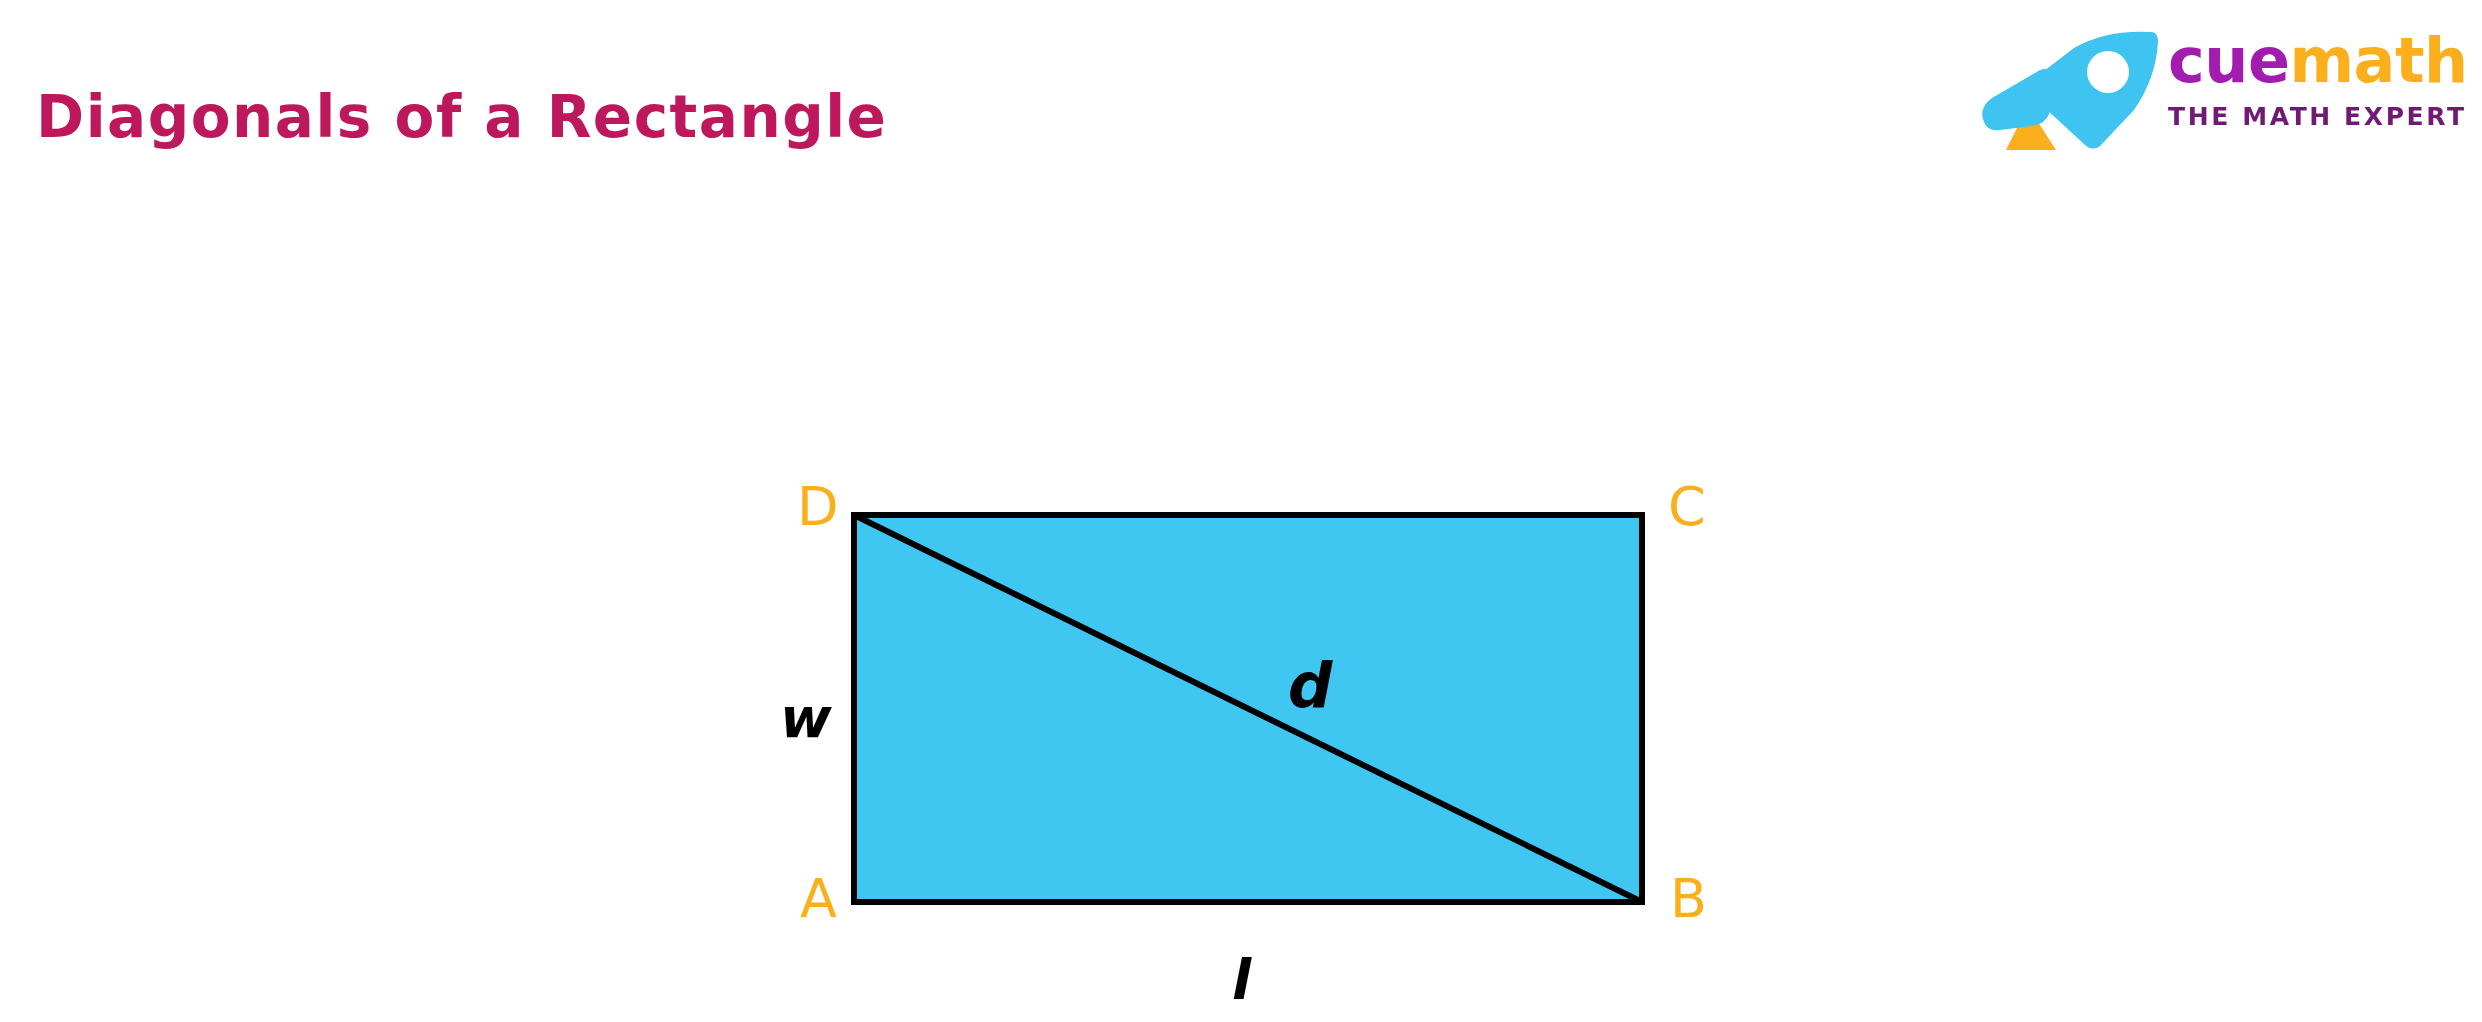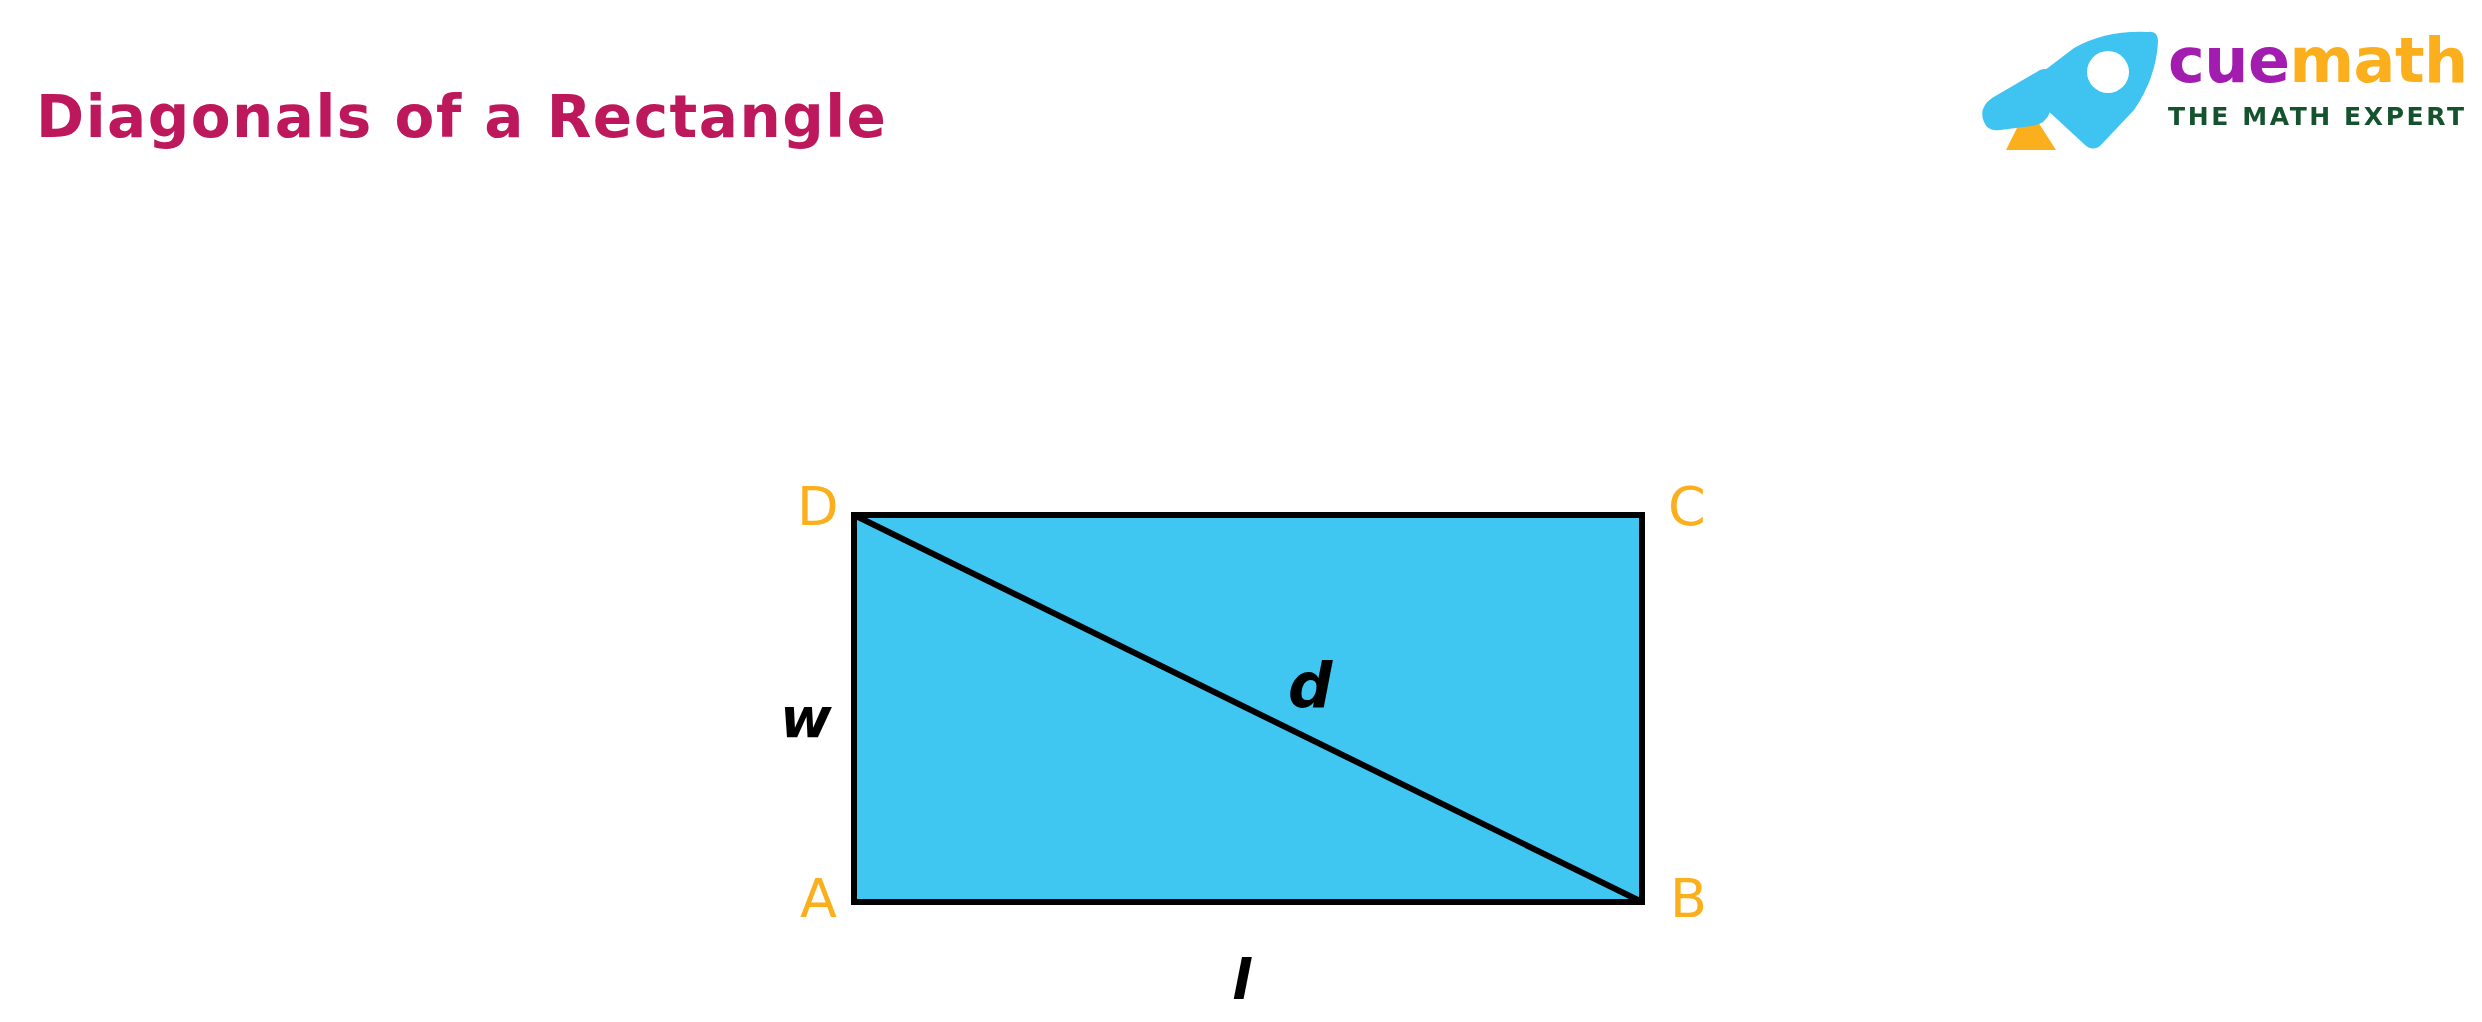--- a/index.html
+++ b/index.html
@@ -59,21 +59,21 @@
     line-height: 1;
     white-space: nowrap;
   }
   #wordmark-text .cue  { color: #a21caf; }
   #wordmark-text .math { color: #FBAF1D; }
   #tagline {
     font-family: "DejaVu Sans", sans-serif;
     font-size: 25px;
     font-weight: 700;
     letter-spacing: 2.6px;
-    color: #14532d;
+    color: #701a75;
     margin-top: 10px;
     white-space: nowrap;
   }
 
   
   #diagram {
     position: absolute;
     left: 0;
     top: 0;
     width: 2482px;

